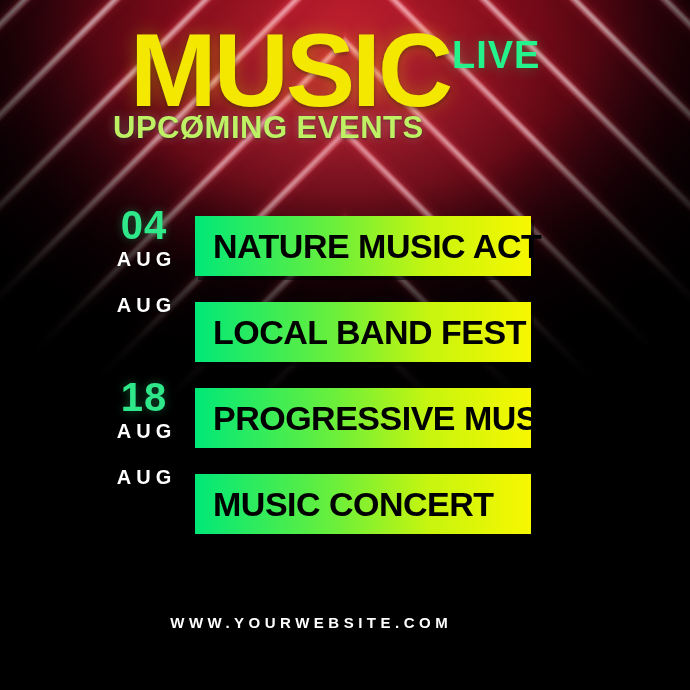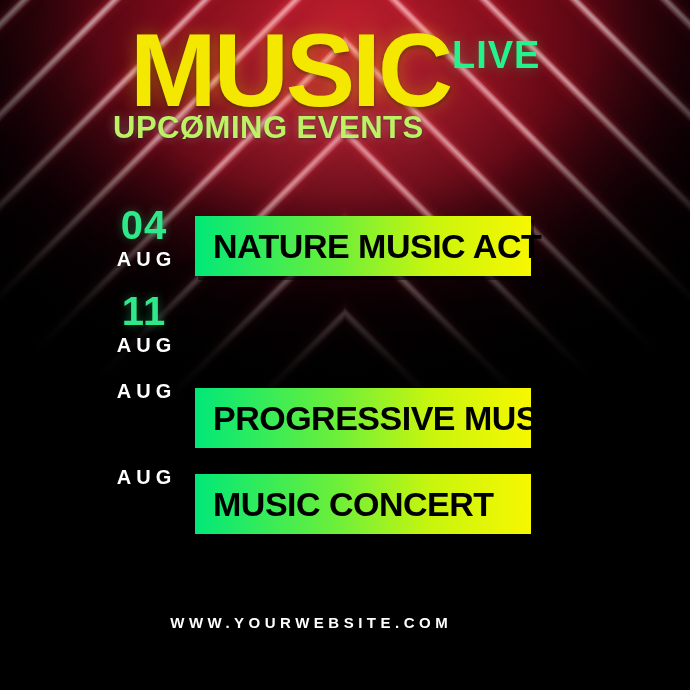--- a/index.html
+++ b/index.html
@@ -259,39 +259,42 @@
           <div class="date-day">04</div>
           <div class="date-mon">AUG</div>
         </div>
         <div class="bar">
           <div class="bar-title">NATURE MUSIC ACT</div>
         </div>
       </div>
 
       <div class="event-row">
         <div class="date-col">
-          <div class="date-day">11</div>
           <div class="date-mon">AUG</div>
+        </div>
+        <div class="bar">
+          <div class="bar-title">LOCAL BAND FEST</div>
+        </div>
+      </div>
+
+      <div class="event-row">
+        <div class="date-col">
+          <div class="date-day">18</div>
+          <div class="date-mon">AUG</div>
+        </div>
+        <div class="bar">
+          <div class="bar-title">PROGRESSIVE MUSIC</div>
         </div>
       </div>
 
       <div class="event-row">
         <div class="date-col">
           <div class="date-mon">AUG</div>
         </div>
         <div class="bar">
-          <div class="bar-title">PROGRESSIVE MUSIC</div>
-        </div>
-      </div>
-
-      <div class="event-row">
-        <div class="date-col">
-          <div class="date-mon">AUG</div>
-        </div>
-        <div class="bar">
           <div class="bar-title">MUSIC CONCERT</div>
         </div>
       </div>
 
     </div>
 
     <div class="footer">
       <div class="footer-url">WWW.YOURWEBSITE.COM</div>
     </div>
 

